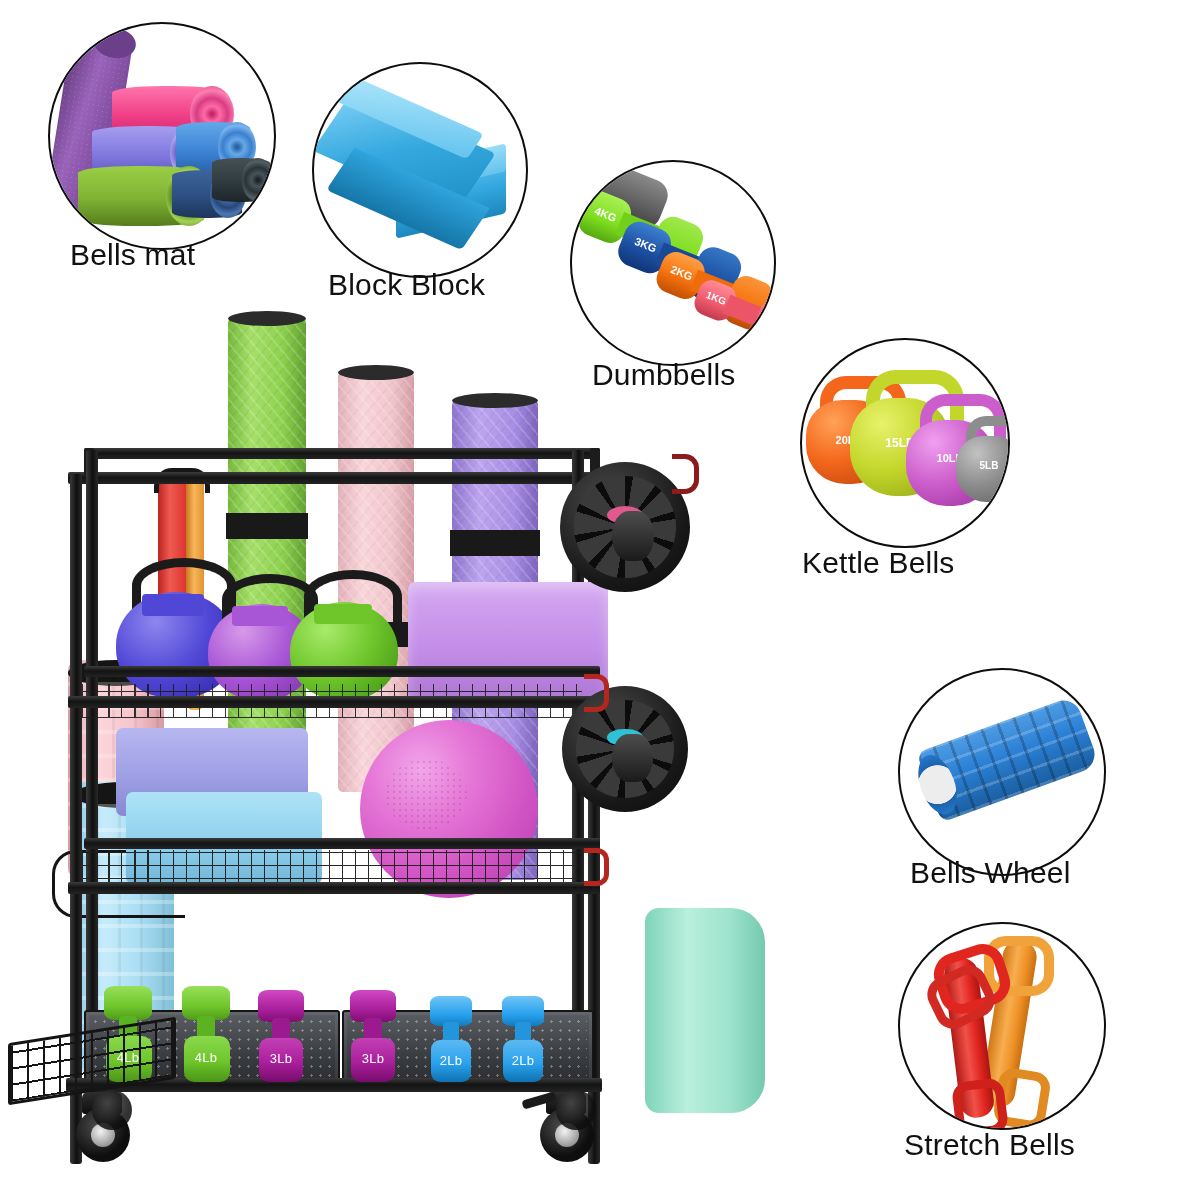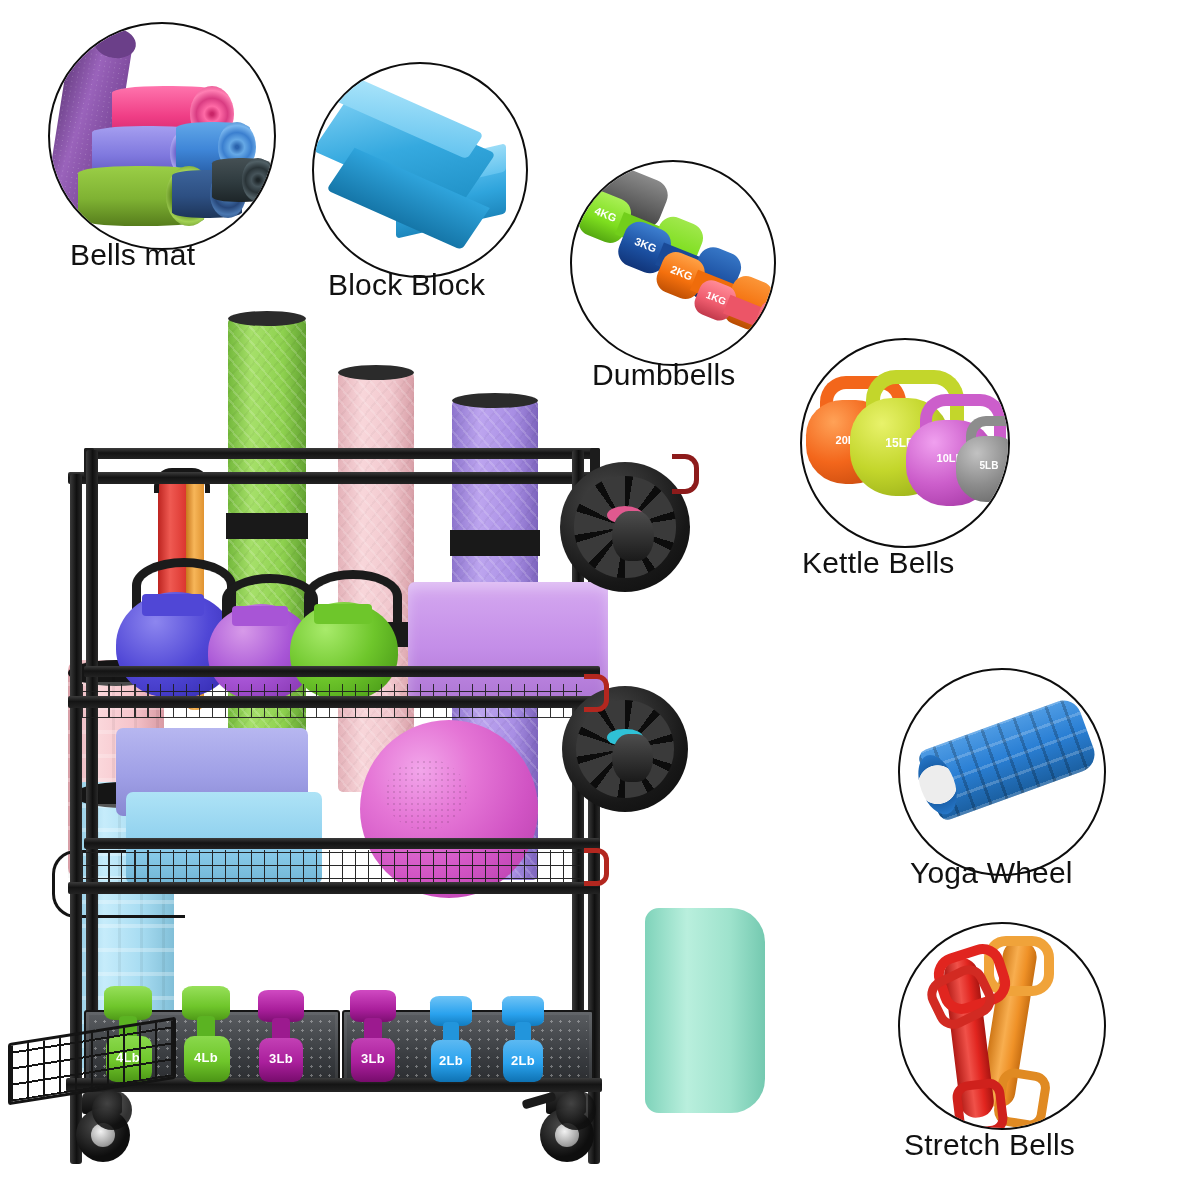--- a/index.html
+++ b/index.html
@@ -80,21 +80,21 @@
   .ball{position:absolute;border-radius:50%;
      background:radial-gradient(circle at 34% 28%,#f2a6ea 0%,#e576d6 30%,#d154c4 62%,#b13aa6 100%);}
   .ball:after{content:"";position:absolute;left:14%;top:22%;width:46%;height:40%;border-radius:50%;
      background:radial-gradient(circle,rgba(0,0,0,.16) 1px,rgba(0,0,0,0) 1.3px) 0 0/6px 6px;opacity:.7;}
   .blk{position:absolute;border-radius:7px;}
   .foam{position:absolute;border-radius:10px;}
   .foam .lid{position:absolute;left:0;right:0;top:0;height:26px;border-radius:50%;background:#151515;}
   .wirebasket{position:absolute;background:
      repeating-linear-gradient(90deg,#151515 0 2px,rgba(0,0,0,0) 2px 16px),
      repeating-linear-gradient(0deg,#151515 0 2px,rgba(0,0,0,0) 2px 16px);}
-  .lbl{position:absolute;color:#fff;font-weight:bold;font-size:13px;letter-spacing:.3px;text-align:center;}
+  .lbl{position:absolute;color:#fff;font-weight:normal;font-size:13px;letter-spacing:.3px;text-align:center;}
 </style>
 </head>
 <body>
 
 <div class="stage">
 
   <div id="rack">
 
     <div style="position:absolute;left:168px;top:-112px;width:78px;height:460px;
          background:linear-gradient(90deg,#74b93c,#a6e06a 30%,#8ed14f 70%,#63a332);border-radius:5px;">
@@ -398,21 +398,21 @@
                     border-radius:10px 18px 18px 10px;
                     background:linear-gradient(180deg,#4f9ce4,#2a7fd4 46%,#1a5e9f 100%);">
           <div style="position:absolute;inset:0;border-radius:10px 18px 18px 10px;opacity:.65;
                       background:repeating-linear-gradient(90deg,rgba(0,0,0,.32) 0 3px,rgba(0,0,0,0) 3px 17px),
                                  repeating-linear-gradient(0deg,rgba(255,255,255,.3) 0 3px,rgba(0,0,0,0) 3px 18px);"></div>
           <div style="position:absolute;left:-8px;top:6px;width:34px;height:62px;border-radius:50%;
                       background:radial-gradient(circle at 50% 50%,#ededed 0 54%,#1c63ad 56%,#2a7fd4 100%);"></div>
         </div>
       </div>
     </div>
-    <div class="cap" style="left:12px;top:188px;">Yoga Wheel</div>
+    <div class="cap" style="left:12px;top:188px;">Bells Wheel</div>
   </div>
 
   <div class="callout" style="left:898px;top:922px;width:250px;height:260px;">
     <div class="bubble" style="width:208px;height:208px;">
       <div class="art">
 
         <div style="position:absolute;left:92px;top:16px;width:34px;height:168px;transform:rotate(9deg);
                     border-radius:16px;background:linear-gradient(90deg,#cf7716,#f8ae4f 42%,#ef9127 72%,#c86f12);"></div>
         <div style="position:absolute;left:84px;top:12px;width:50px;height:40px;border:10px solid #f0a33a;border-radius:22px;"></div>
         <div style="position:absolute;left:96px;top:146px;width:34px;height:40px;border:9px solid #e08a22;border-radius:16px;transform:rotate(9deg);"></div>

